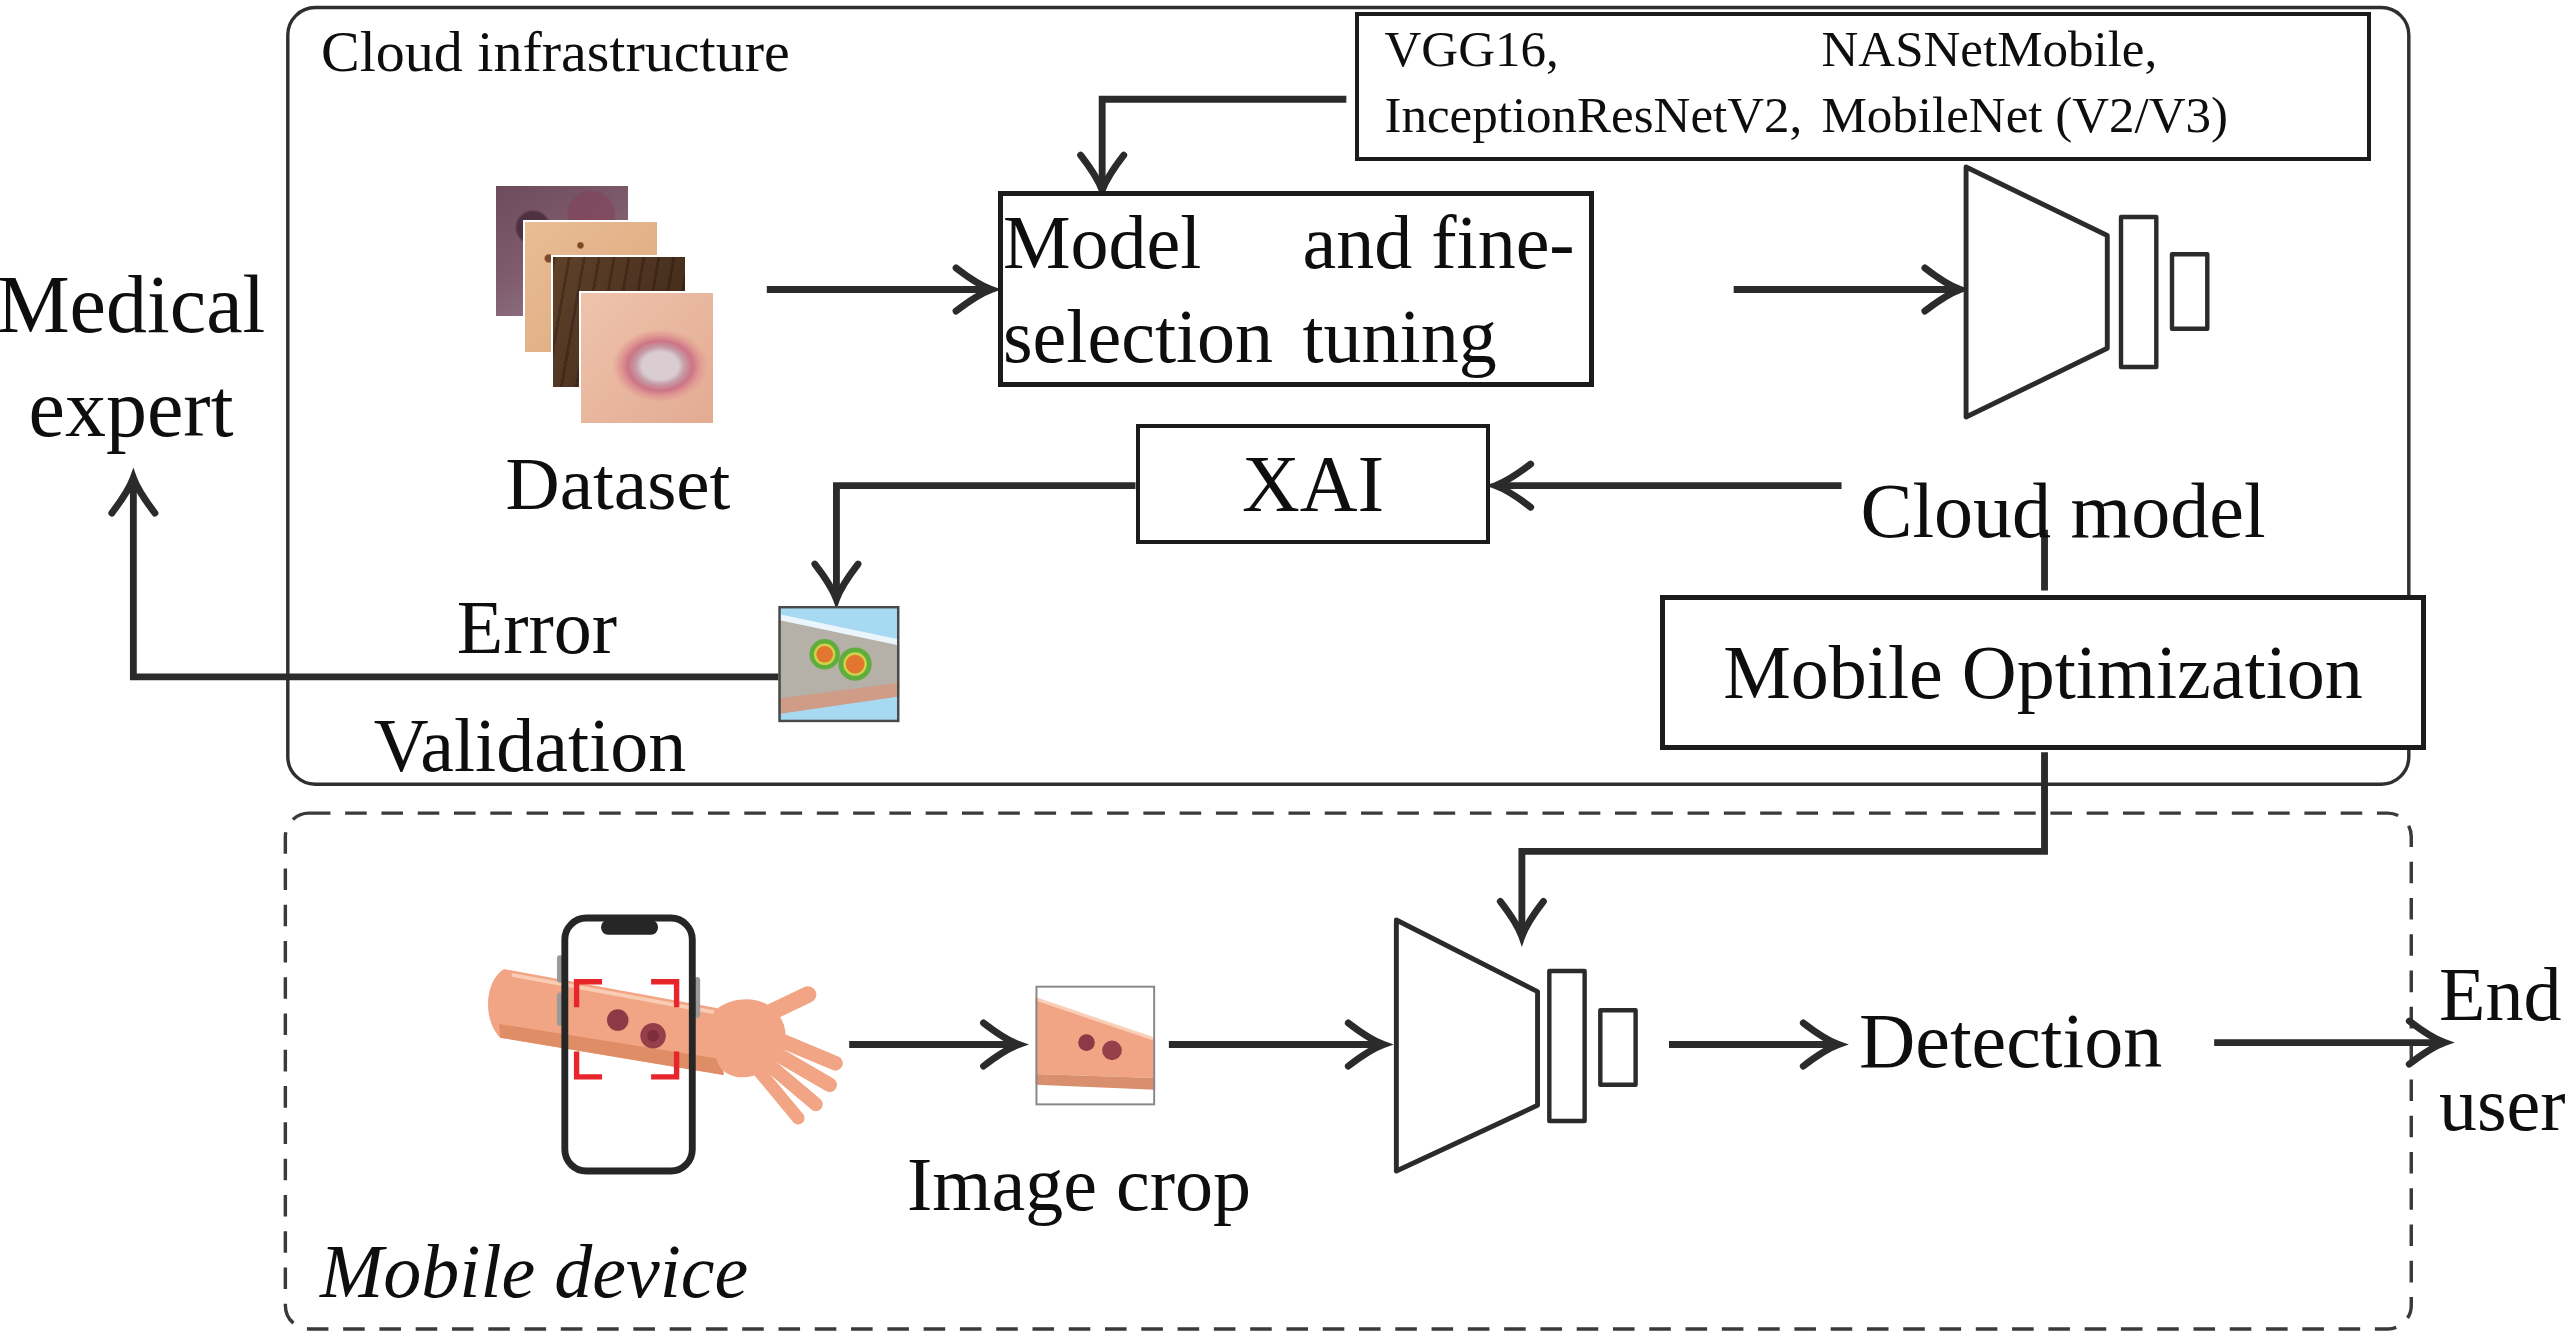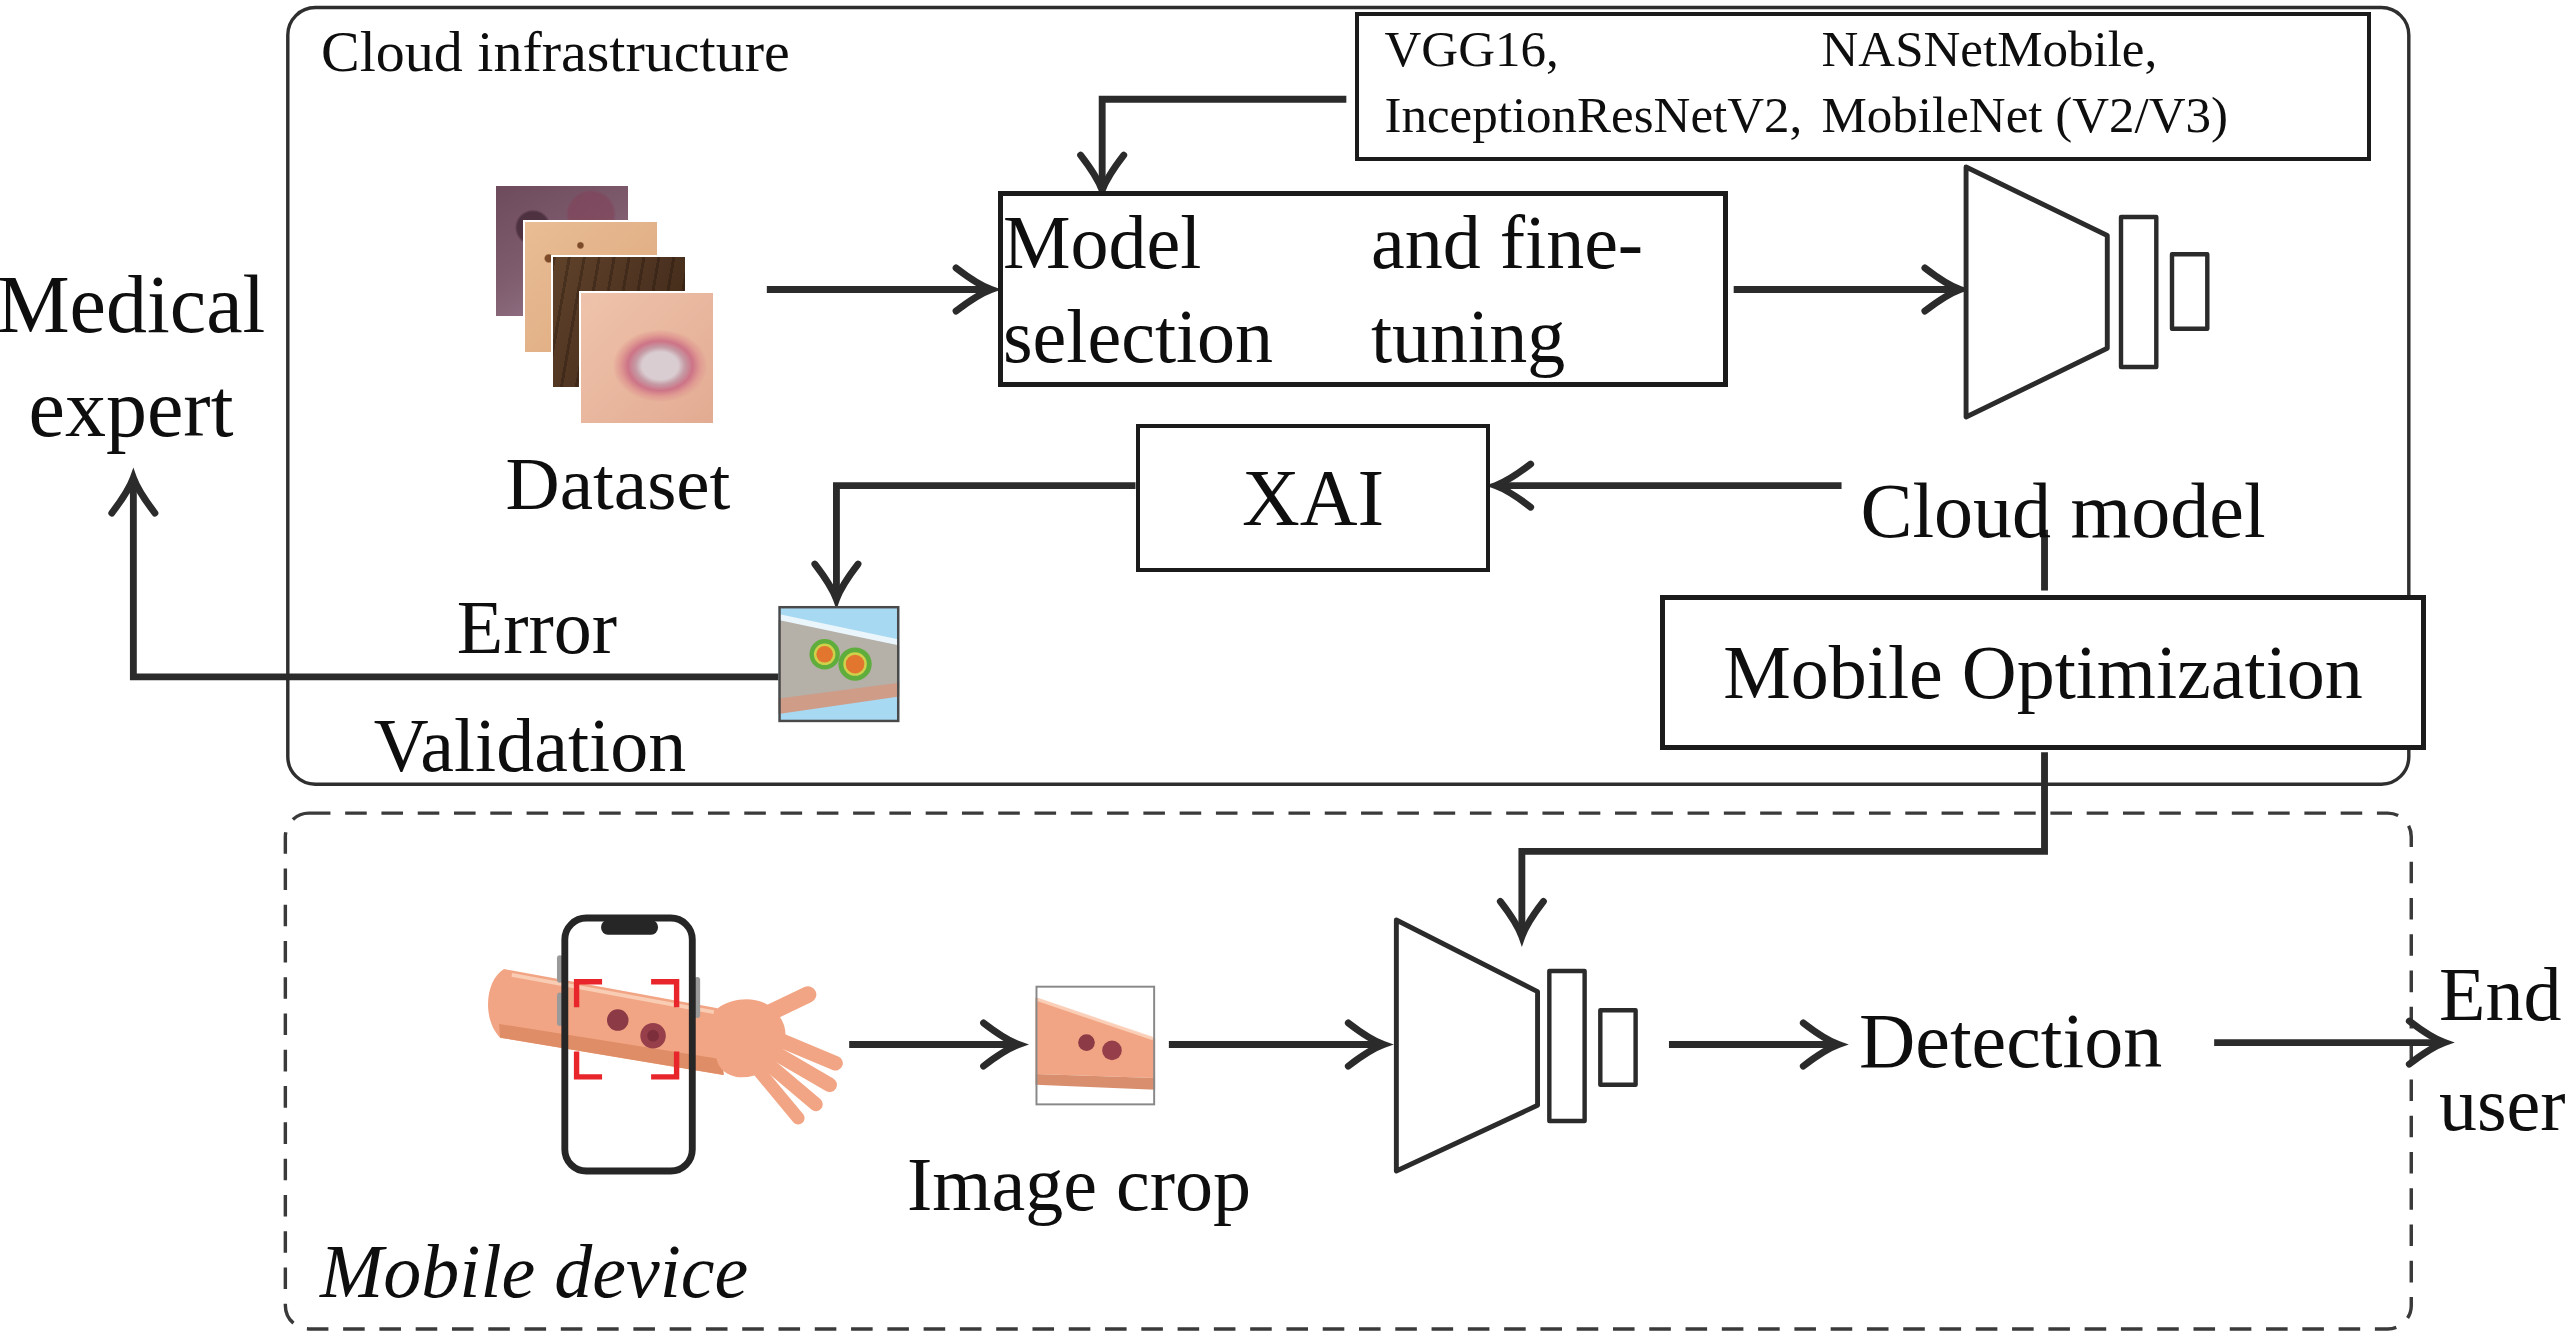--- a/index.html
+++ b/index.html
@@ -143,26 +143,26 @@
     <div class="ds ds2" style="left:525px;top:222px;"></div>
     <div class="ds ds3" style="left:553px;top:257px;"></div>
     <div class="ds ds4" style="left:581px;top:293px;"></div>
   </div>
 
   <div class="dbox t-vgg" style="left:1355px;top:11.8px;width:1016px;height:149px;border-width:4.9px;align-items:flex-start;padding-left:25.5px;">
     <span>VGG16, InceptionResNetV2,</span>
     <span>NASNetMobile, MobileNet (V2/V3)</span>
   </div>
 
-  <div class="dbox t-78" style="left:998px;top:191px;width:730px;height:196px;line-height:94px;">
+  <div class="dbox t-78" style="left:998px;top:191px;width:596px;height:196px;line-height:94px;">
     <span>Model selection</span>
     <span>and fine-tuning</span>
   </div>
 
-  <div class="dbox" style="left:1136px;top:424px;width:354px;height:148px;border-width:4.9px;font-size:80px;">
+  <div class="dbox" style="left:1136px;top:424px;width:354px;height:120px;border-width:4.9px;font-size:80px;">
     <span>XAI</span>
   </div>
 
   <div class="dbox t-78" style="left:1660px;top:595px;width:766px;height:155px;">
     <span>Mobile Optimization</span>
   </div>
 
   <div class="label t-title" style="left:321px;top:17.7px;">Cloud infrastructure</div>
 
   <div class="label centered" style="left:131px;top:253px;font-size:82px;line-height:104px;">

